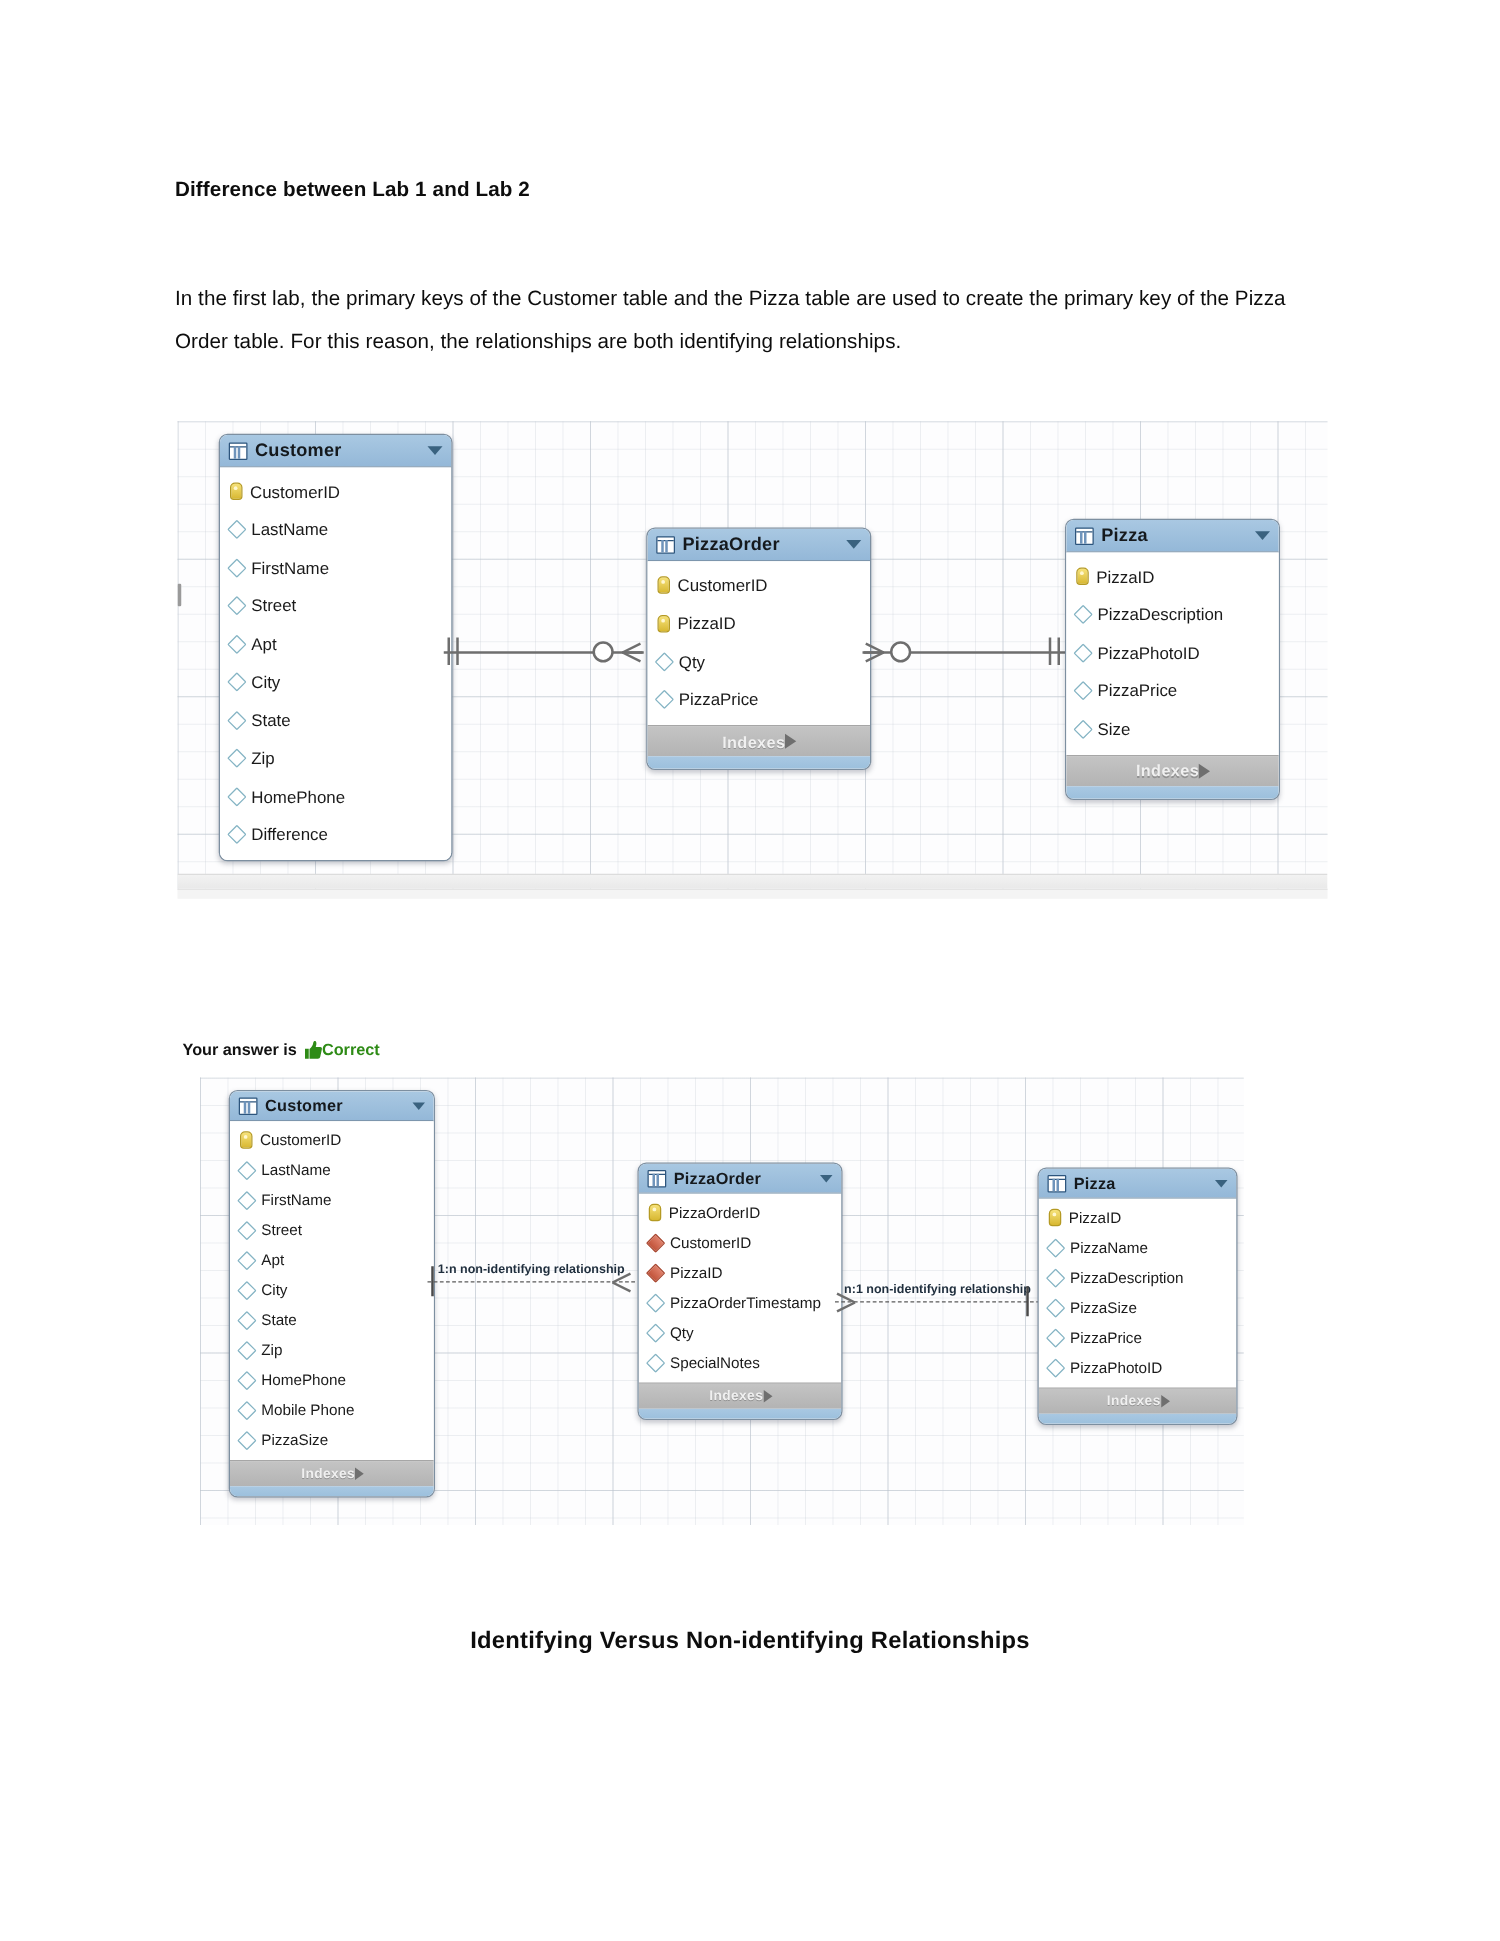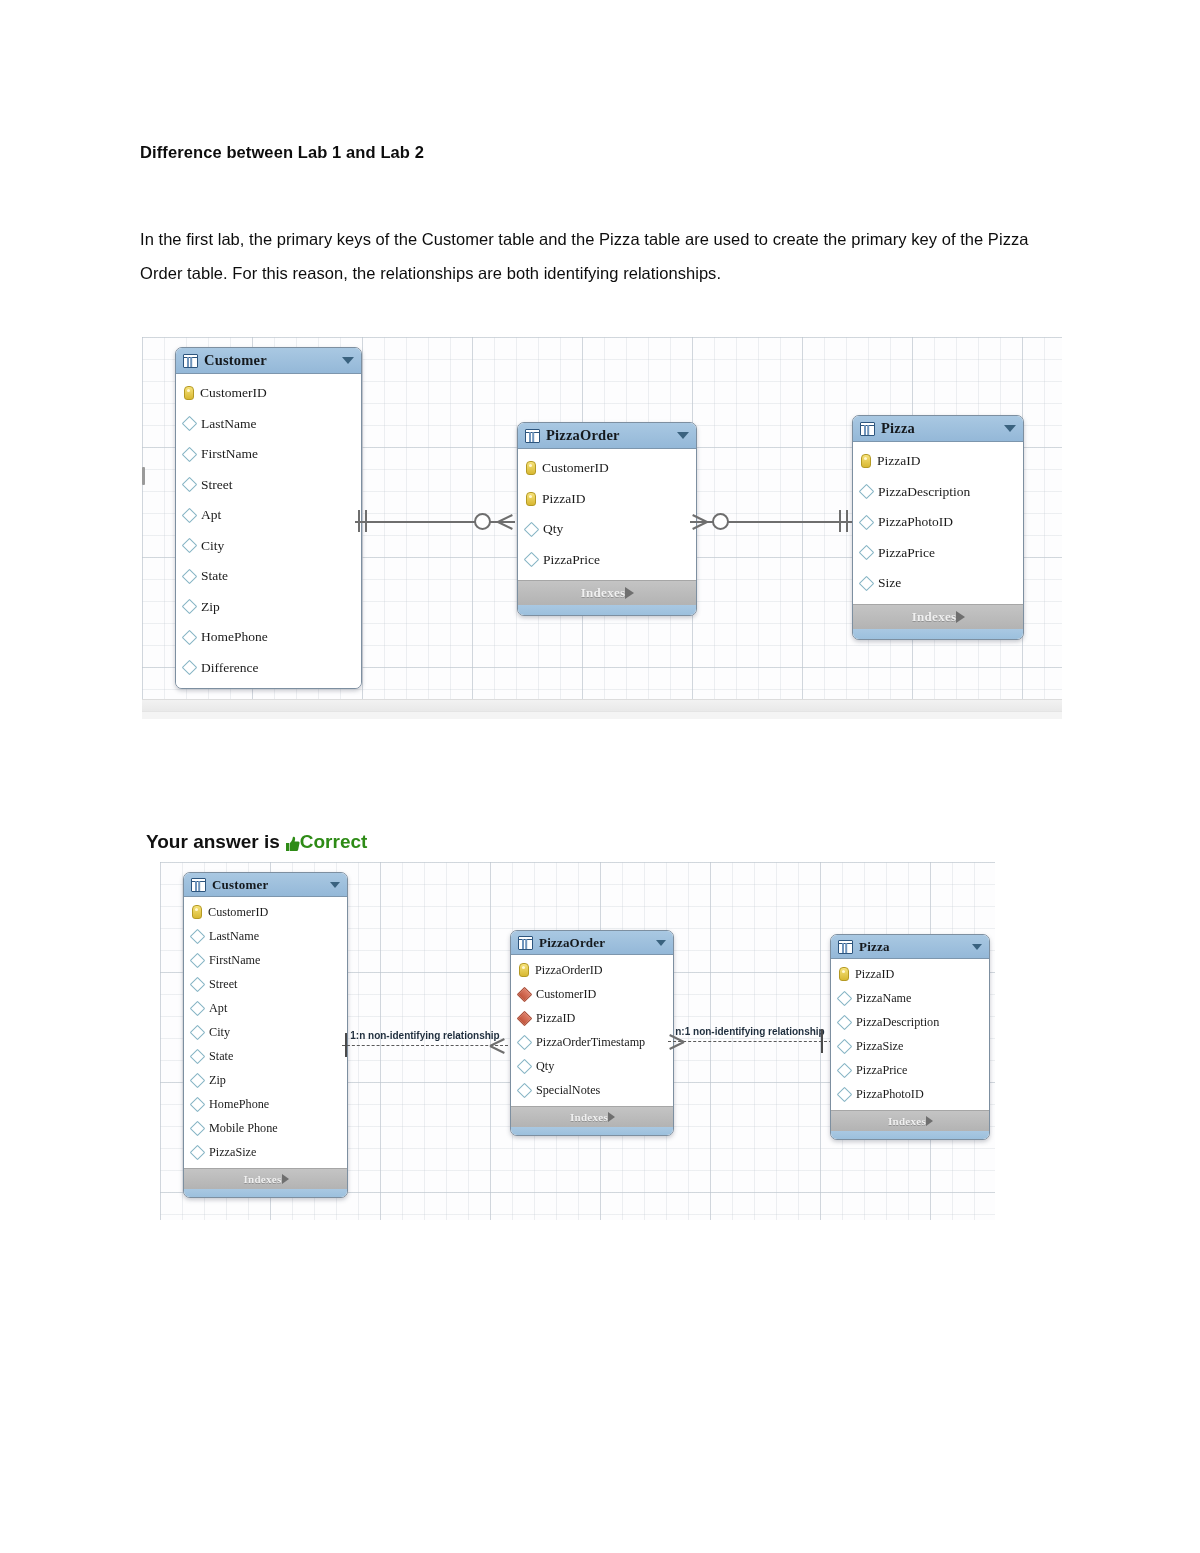--- a/index.html
+++ b/index.html
@@ -19,21 +19,21 @@
     font-size:16.5px;font-weight:bold;letter-spacing:.1px;
   }
   .para{
     position:absolute;left:140px;width:925px;
     font-size:16.5px;line-height:34px;letter-spacing:.05px;
   }
   #para1{top:192px;margin-top:30px;}
   #para2{top:742px;}
   .answer-line{
     position:absolute;left:146px;top:831px;
-    font-size:19px;font-weight:bold;
+    font-size:13px;font-weight:bold;
     display:flex;align-items:center;gap:0px;
   }
   .answer-label{color:#111;margin-right:5px;}
   .thumb-icon{display:inline-block;width:15px;height:16px;position:relative;top:1px;}
   .correct-word{color:#2e8b16;font-weight:bold;}
   .footer-title{
     position:absolute;left:0;top:1302px;width:1200px;text-align:center;
     font-size:19px;font-weight:bold;letter-spacing:.2px;
   }
 
@@ -61,21 +61,20 @@
   }
 
   
   .ertable{
     position:absolute;
     background:#ffffff;
     border:1px solid #7d8fa0;
     border-radius:7px;
     box-shadow:0 2px 4px rgba(60,70,85,.28);
     overflow:hidden;
-    font-family:Liberation Serif, serif;
   }
   .er-head{
     display:flex;align-items:center;
     height:25px;
     padding:0 7px;
     background:linear-gradient(to bottom,#a9c8e2,#94b8d8);
     border-bottom:1px solid #7d96ad;
   }
   .er-head.small{height:23px;}
   .tbl-icon{
@@ -410,21 +409,21 @@
             <span>PizzaSize</span>
           </div>
       </div>
       <div class="er-foot sm">
         <span class="foot-label sm">Indexes</span>
         <span class="foot-arrow" style="border-top-width:5px;border-bottom-width:5px;border-left-width:7px;"></span>
       </div>
       <div class="er-strip sm"></div>
     </div>
 
-    <div class="rel" style="left:182px;top:164px;width:166px;">
+    <div class="rel" style="left:182px;top:144px;width:166px;">
       <div class="rel-line dashed"></div>
       <div class="rel-label">1:n non-identifying relationship</div>
       <div class="sym sym-tick" style="left:2px;"></div>
       <div class="sym sym-crow" style="left:148px;">
           <i class="a"></i>
           <i class="b"></i>
         </div>
     </div>
 
     <div class="ertable" style="left:350px;top:68px;width:162px;">
@@ -509,14 +508,15 @@
           </div>
       </div>
       <div class="er-foot sm">
         <span class="foot-label sm">Indexes</span>
         <span class="foot-arrow" style="border-top-width:5px;border-bottom-width:5px;border-left-width:7px;"></span>
       </div>
       <div class="er-strip sm"></div>
     </div>
   </div>
 
+  <div class="footer-title">Identifying Versus Non-identifying Relationships</div>
 
 </div>
 
 </body></html>

